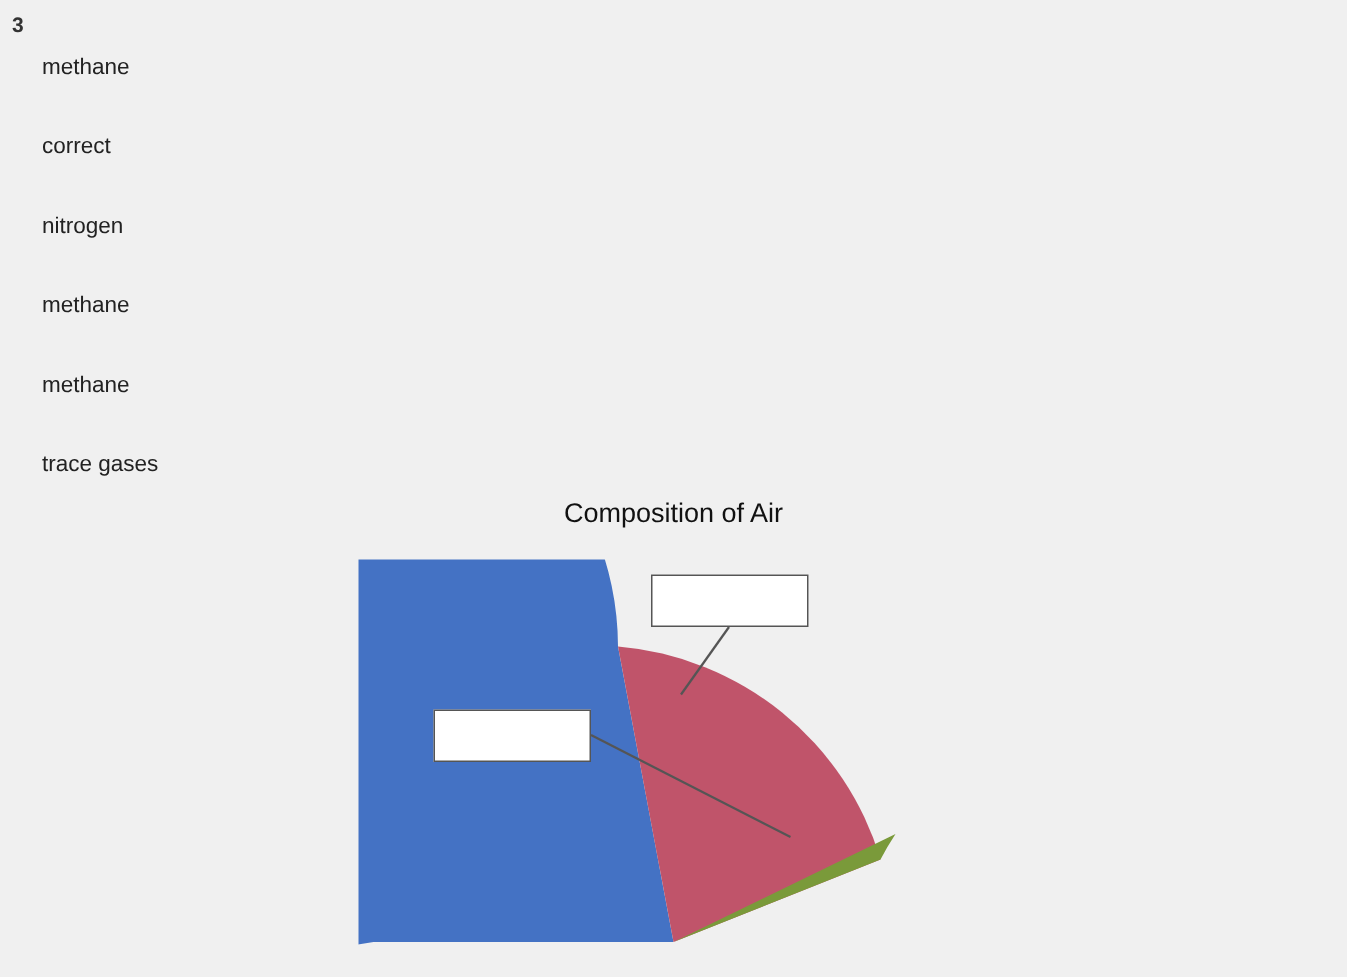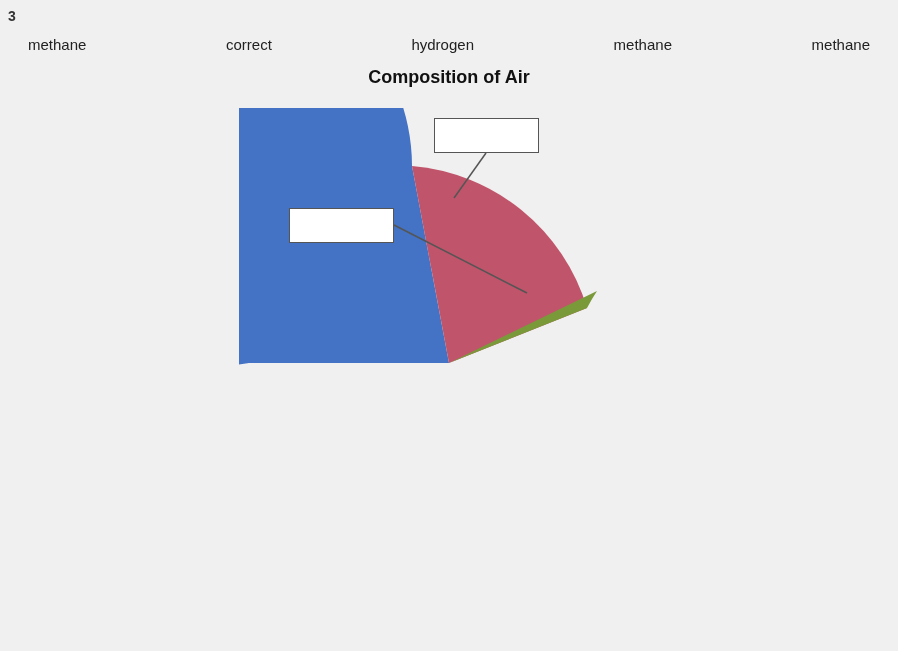--- a/index.html
+++ b/index.html
@@ -34,37 +34,38 @@
       color: #222;
       margin-bottom: 6px;
       line-height: 1.4;
     }
     .labels-row {
       display: flex;
       justify-content: space-between;
       gap: 28px;
       margin: 20px 0 10px 0;
       flex-wrap: wrap;
+      flex-direction: column;
     }
     .label-tile {
       font-size: 15px;
       color: #222;
       cursor: grab;
       padding: 4px 8px;
     }
     .chart-area {
       display: flex;
       flex-direction: column;
       align-items: center;
       margin-top: 10px;
       position: relative;
     }
     .chart-title {
       font-size: 18px;
-      font-weight: bold;
+      font-weight: normal;
       color: #111;
       margin-bottom: 20px;
     }
     .chart-container {
       position: relative;
       width: 420px;
       height: 260px;
     }
     
     .pie-svg {
@@ -95,23 +96,24 @@
 
 <div class="page">
   <span class="question-number">3</span>
 
   <div class="instructions">
   </div>
 
   <div class="labels-row">
     <span class="label-tile">methane</span>
     <span class="label-tile">correct</span>
-    <span class="label-tile">hydrogen</span>
+    <span class="label-tile">nitrogen</span>
     <span class="label-tile">methane</span>
     <span class="label-tile">methane</span>
+    <span class="label-tile">trace gases</span>
   </div>
 
   <div class="chart-area">
     <div class="chart-title">Composition of Air</div>
 
     <div class="chart-container">
       
       <svg class="pie-svg" viewBox="0 0 420 260">
 
         <defs>

